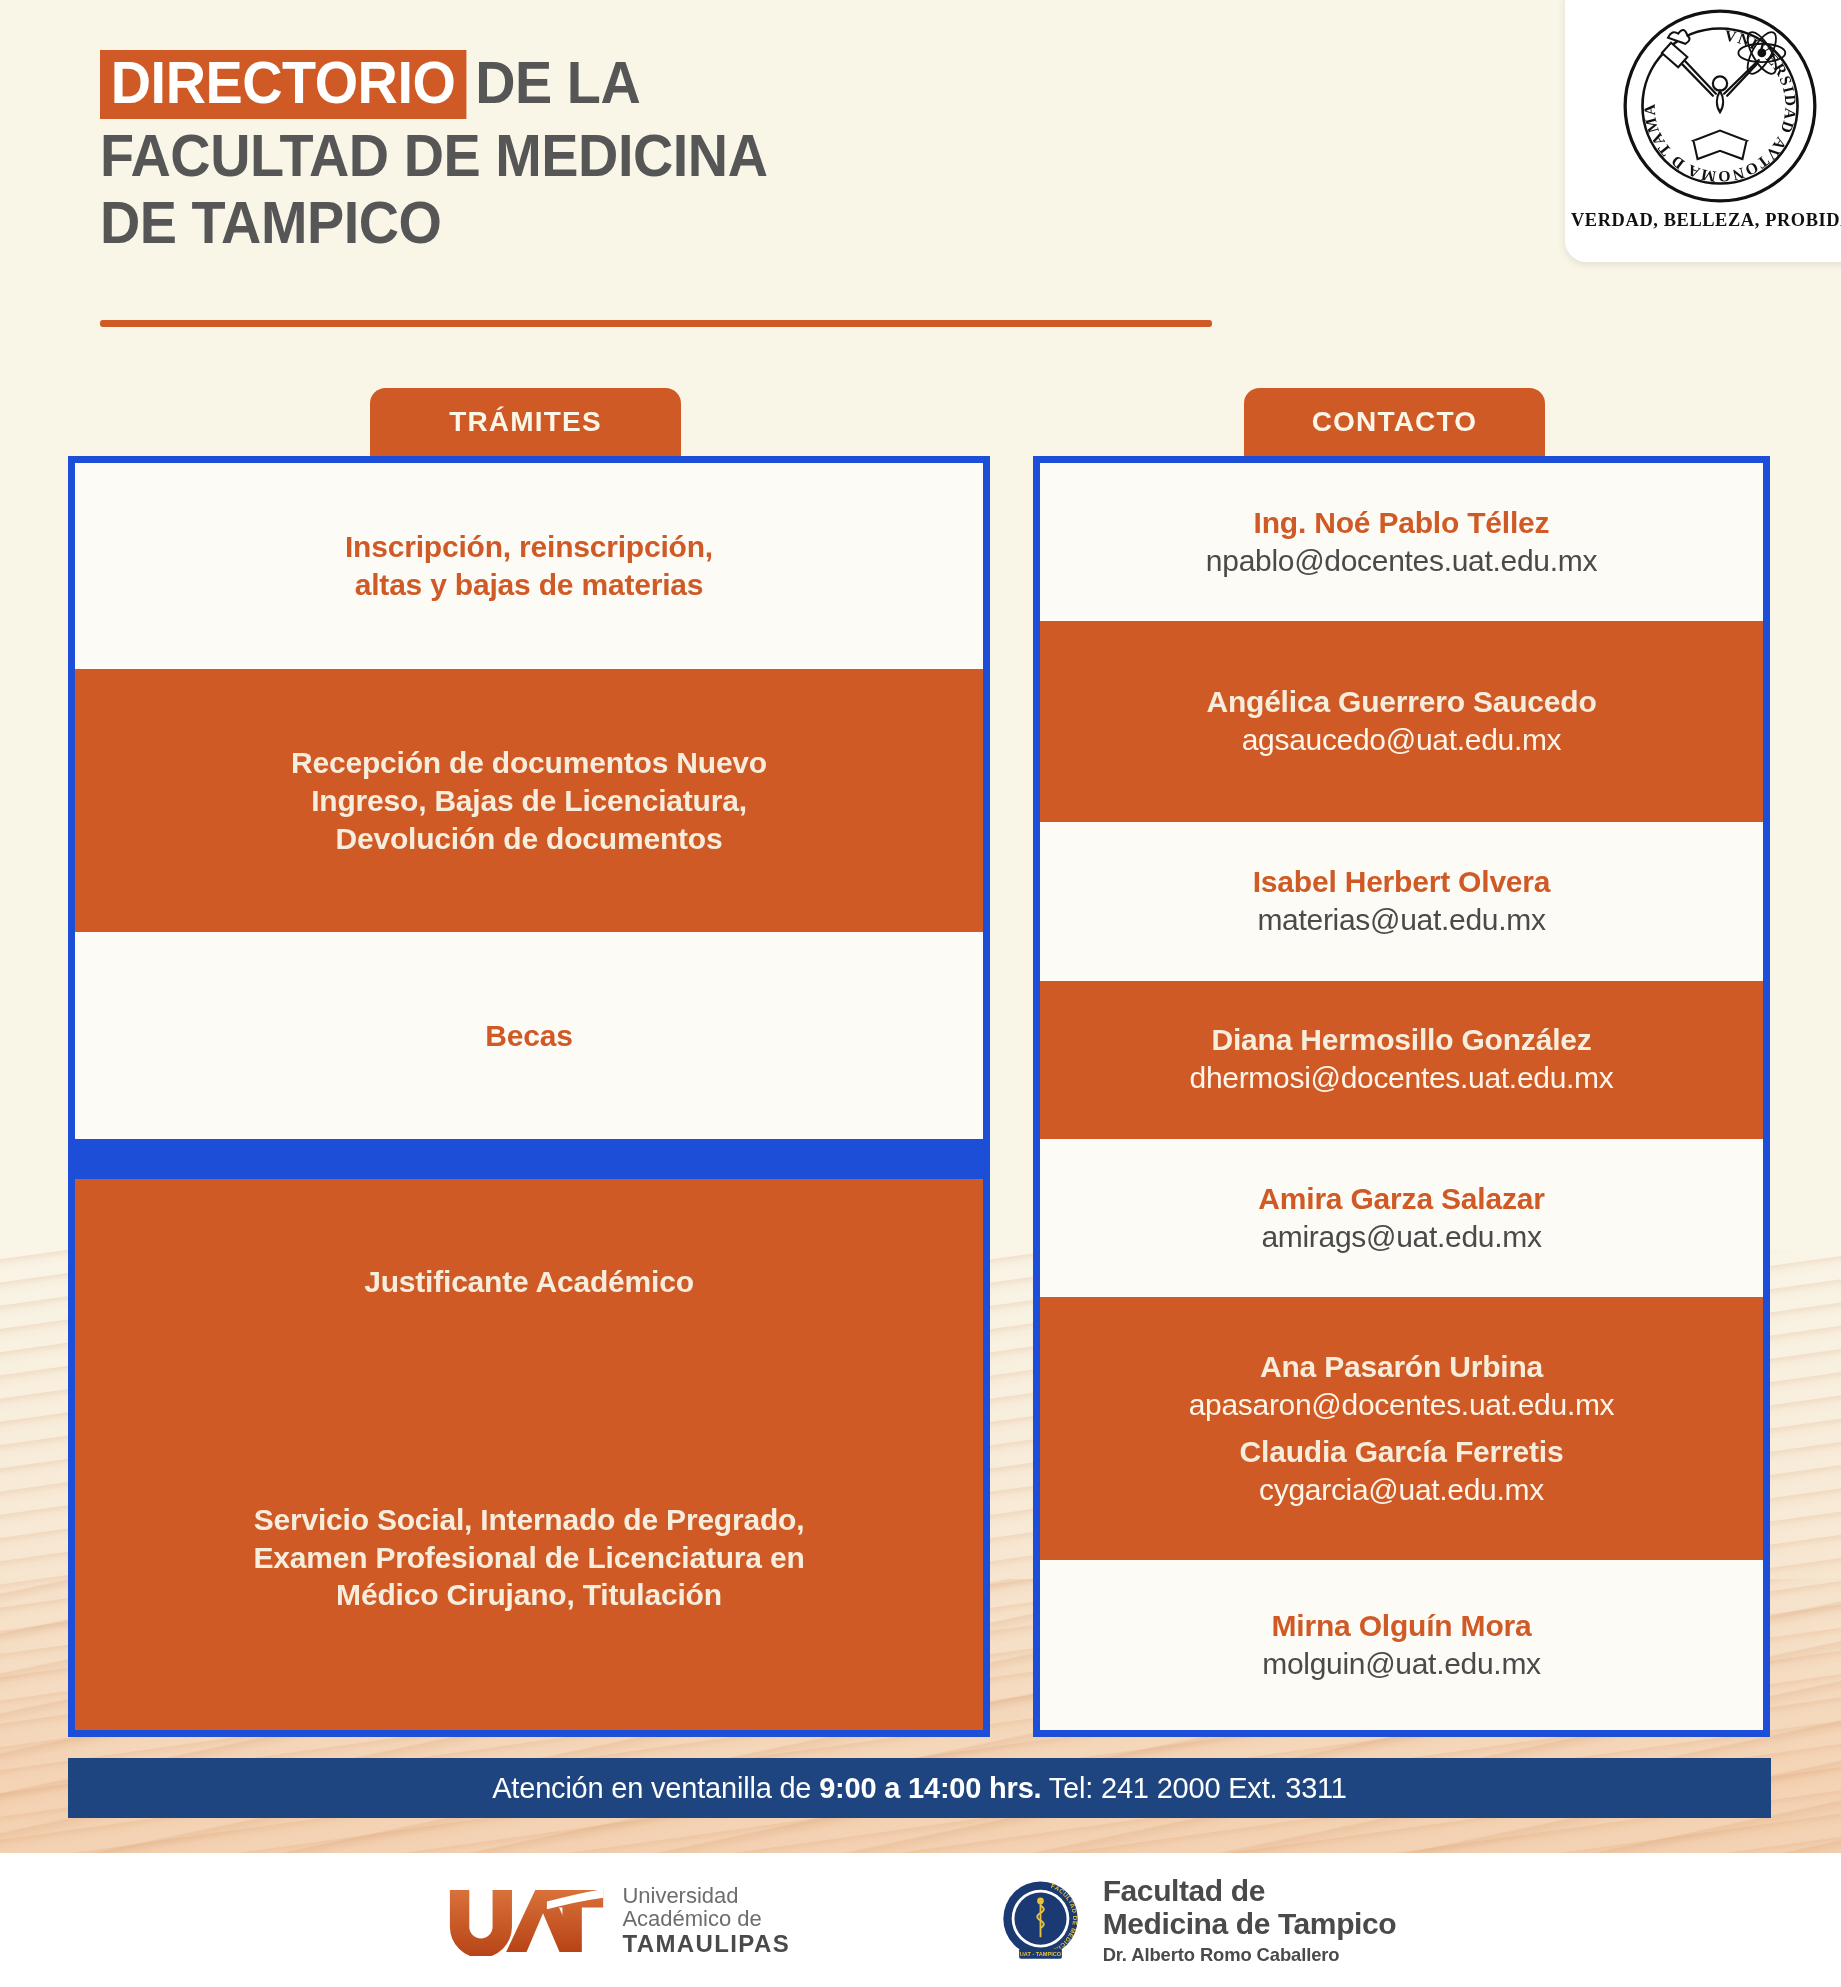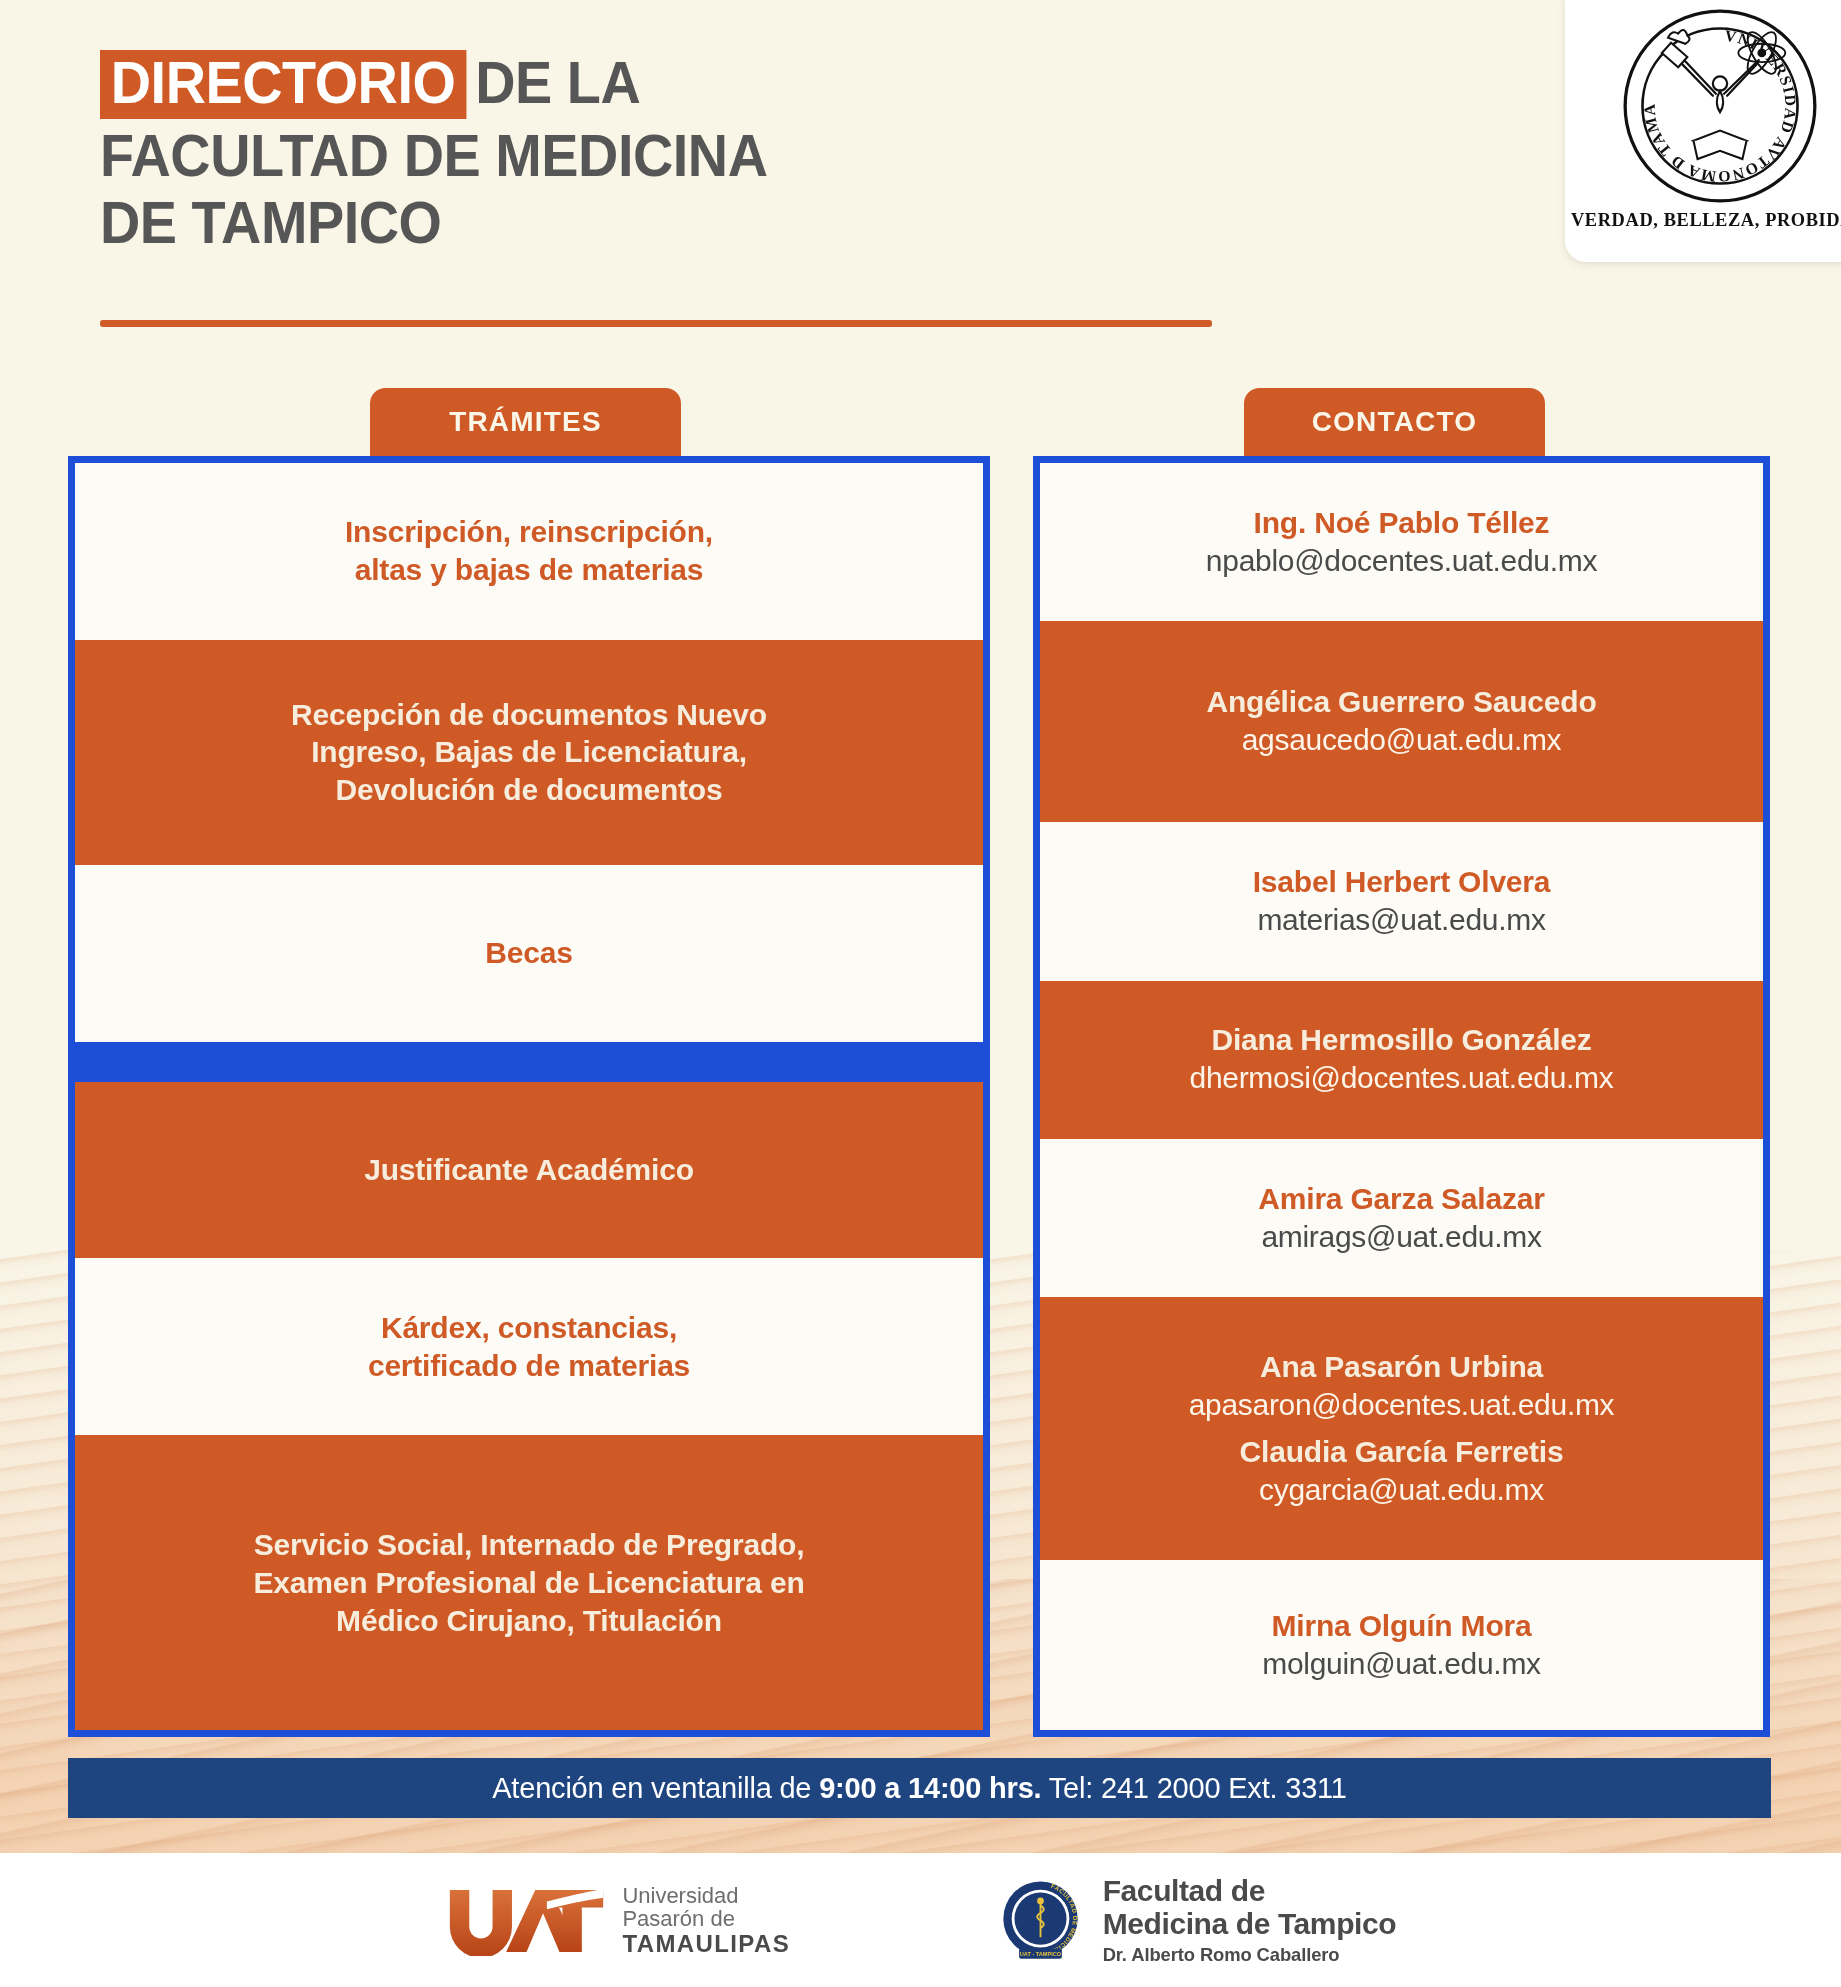--- a/index.html
+++ b/index.html
@@ -319,23 +319,20 @@
           <div class="rtext">Inscripción, reinscripción,<br>altas y bajas de materias</div>
         </div>
         <div class="row dark" style="flex: 1.32 1 0%;">
           <div class="rtext">Recepción de documentos Nuevo<br>Ingreso, Bajas de Licenciatura,<br>Devolución de documentos</div>
         </div>
         <div class="row light" style="flex: 1.02 1 0%;">
           <div class="rtext">Becas</div>
         </div>
         <div class="row dark" style="flex: 1.02 1 0%; margin-top: 40px;">
           <div class="rtext">Justificante Académico</div>
-        </div>
-        <div class="row light" style="flex: 1.02 1 0%;">
-          <div class="rtext">Kárdex, constancias,<br>certificado de materias</div>
         </div>
         <div class="row dark" style="flex: 1.75 1 0%;">
           <div class="rtext">Servicio Social, Internado de Pregrado,<br>Examen Profesional de Licenciatura en<br>Médico Cirujano, Titulación</div>
         </div>
       </div>
   </div>
 
   <div class="col" id="col-contacto">
     <div class="rows" id="contacto-rows">
         <div class="row light" style="flex: 1.02 1 0%;">
@@ -386,21 +383,21 @@
             <stop offset="100%" stop-color="#b74316"></stop>
           </linearGradient>
         </defs>
         <path d="M4 6 h20 v38 a12 12 0 0 0 24 0 V6 h20 v38 a32 32 0 0 1 -64 0 Z" fill="url(#og)"></path>
         <path d="M62 70 L 92 6 h16 l 30 64 h-21 L 100 30 L 83 70 Z" fill="url(#og)"></path>
         <path d="M100 6 h62 v18 h-22 v46 h-20 V24 h-20 Z" fill="url(#og)"></path>
         <path d="M104 18 q 30 -8 58 -13 l 0 9 q -28 4 -58 12 Z" fill="#ffffff"></path>
       </svg>
       <div class="uat-words">
         <div class="uat-w1">Universidad</div>
-        <div class="uat-w2">Pasarón de</div>
+        <div class="uat-w2">Académico de</div>
         <div class="uat-w3">TAMAULIPAS</div>
       </div>
     </div>
 
     <div class="logo-fac">
       <svg width="93" height="93" viewBox="0 0 100 100">
         <circle cx="50" cy="48" r="40" fill="#1b3a73"></circle>
         <circle cx="50" cy="48" r="31" fill="#ffffff"></circle>
         <circle cx="50" cy="48" r="28" fill="#1b3a73"></circle>
         <defs>

